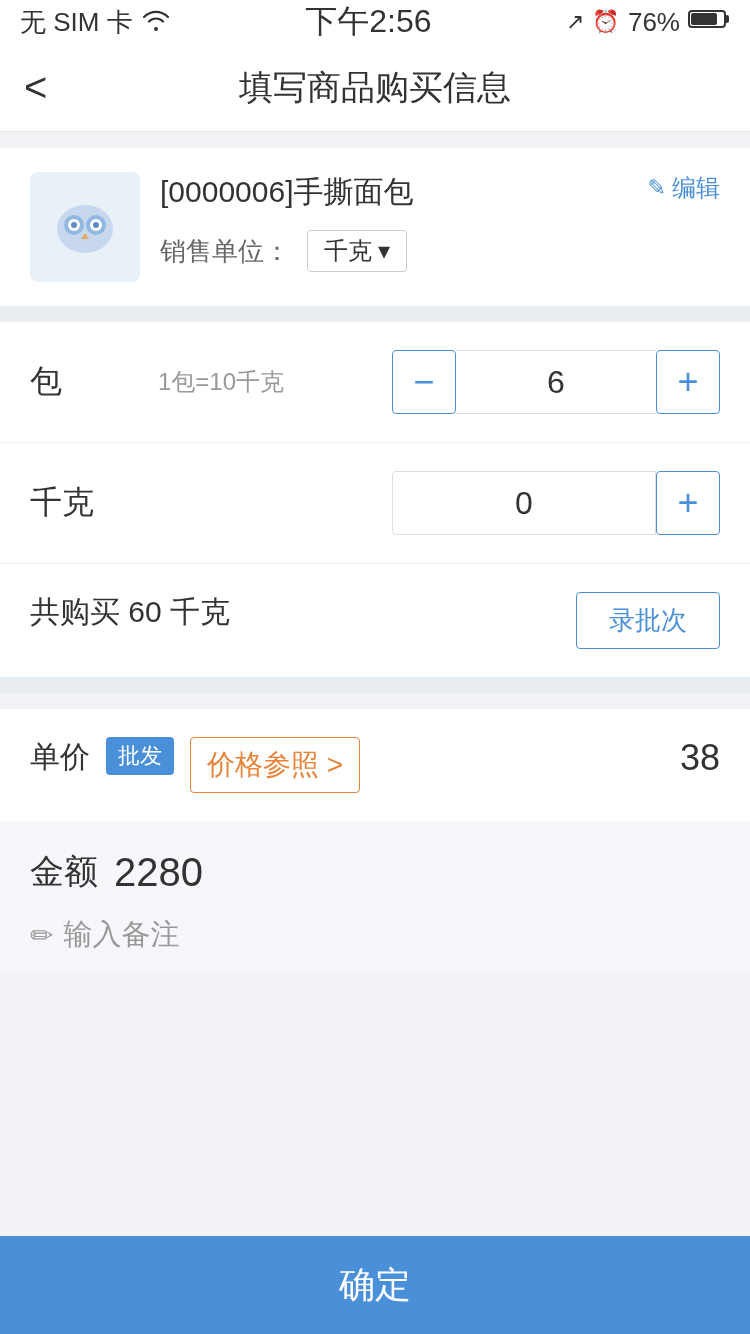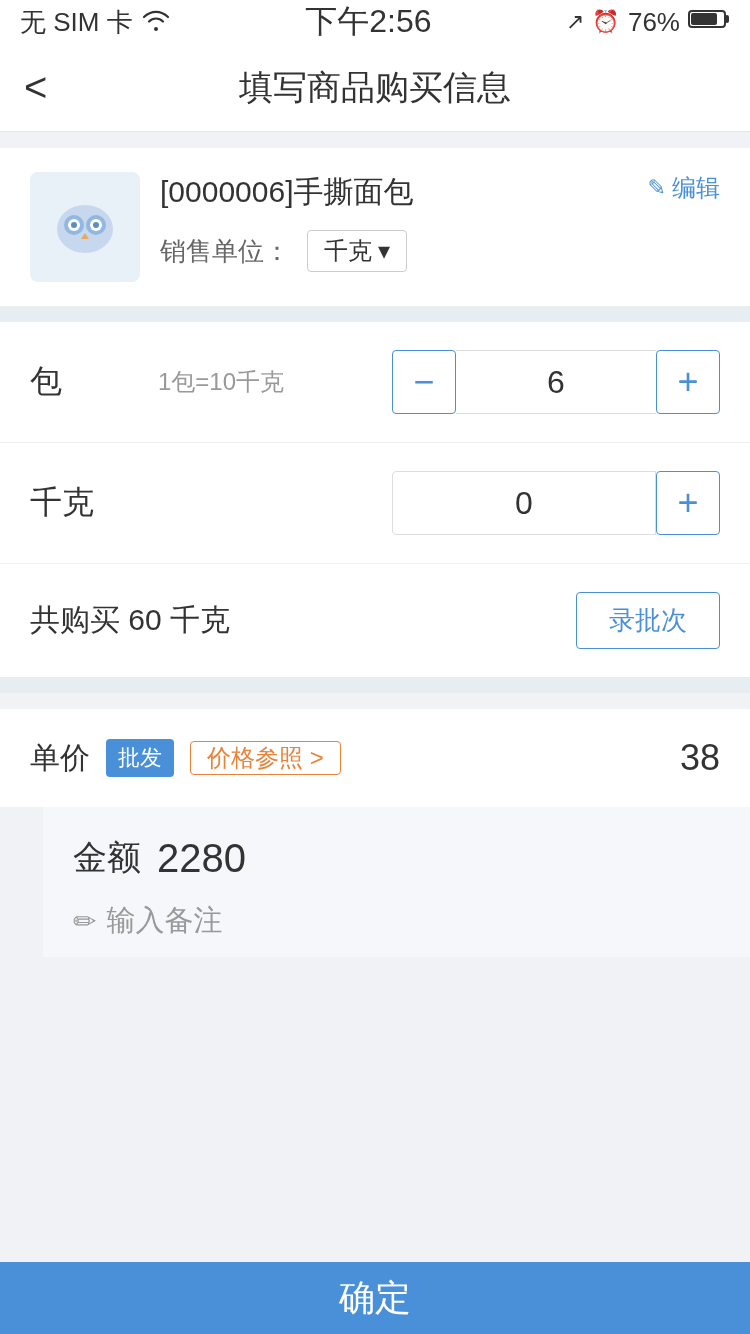--- a/index.html
+++ b/index.html
@@ -176,21 +176,21 @@
       text-align: center;
       font-size: 32px;
       color: #333;
       background: #fff;
       border-radius: 4px 0 0 4px;
     }
 
     
     .total-row {
       display: flex;
-      align-items: center;
+      align-items: flex-start;
       justify-content: space-between;
       padding: 28px 30px;
     }
     .total-label {
       font-size: 30px;
       color: #333;
     }
     .batch-btn {
       border: 1.5px solid #4a90d9;
       border-radius: 4px;
@@ -202,57 +202,56 @@
     }
 
     
     .price-section {
       background: #fff;
       margin-top: 16px;
       padding: 28px 30px;
     }
     .price-row {
       display: flex;
-      align-items: center;
+      align-items: flex-start;
       gap: 16px;
     }
     .price-label {
       font-size: 30px;
       color: #333;
     }
     .price-tag {
       background: #4a90d9;
       color: #fff;
       font-size: 22px;
       padding: 4px 12px;
       border-radius: 4px;
     }
     .price-ref-btn {
       border: 1.5px solid #e8833a;
       border-radius: 4px;
-      padding: 0 16px;
-      font-size: 24px;
+      padding: 8px 16px;
+      font-size: 28px;
       color: #e8833a;
       background: #fff;
       display: flex;
       align-items: center;
       gap: 4px;
       cursor: pointer;
     }
     .price-value {
       margin-left: auto;
       font-size: 36px;
       color: #333;
     }
 
     
     .amount-section {
       background: #f5f7fa;
       padding: 28px 30px 16px;
-      margin-left: 43px;
     }
     .amount-row {
       display: flex;
       align-items: center;
       gap: 16px;
       margin-bottom: 20px;
     }
     .amount-label {
       font-size: 34px;
       color: #333;
@@ -283,21 +282,21 @@
       flex: 1;
       min-height: 300px;
     }
 
     
     .confirm-bar {
       position: fixed;
       bottom: 0;
       left: 0;
       width: 750px;
-      height: 72px;
+      height: 98px;
       background: #4a90d9;
       display: flex;
       align-items: center;
       justify-content: center;
       cursor: pointer;
     }
     .confirm-label {
       font-size: 36px;
       color: #fff;
       font-weight: 500;

